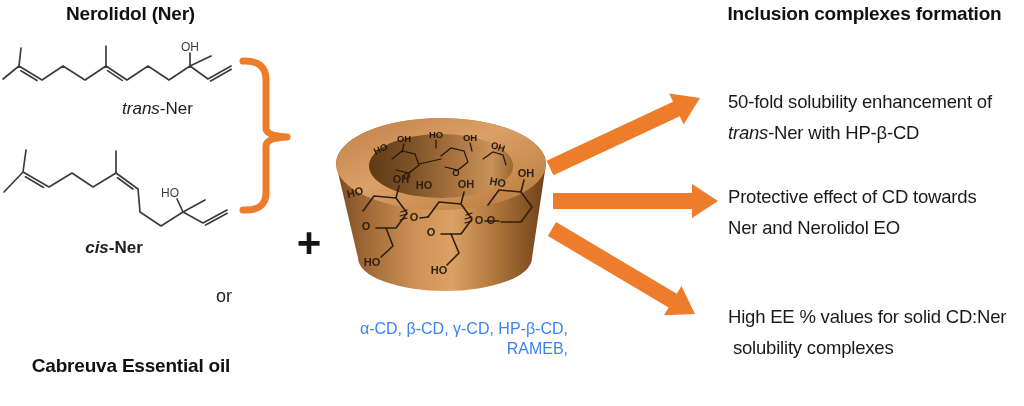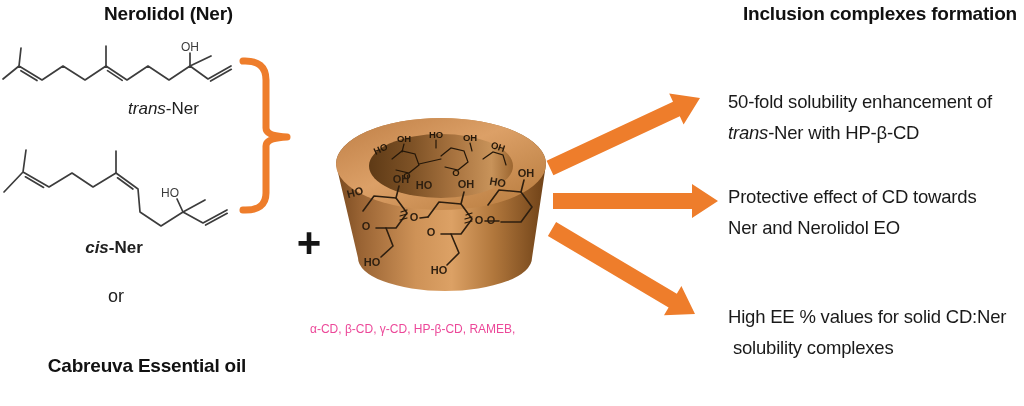--- a/index.html
+++ b/index.html
@@ -2,26 +2,26 @@
 <html><head>
 <meta charset="utf-8">
 <style>
   html,body{margin:0;padding:0;background:#ffffff;}
   .canvas{
     position:relative;width:1024px;height:406px;background:#ffffff;overflow:hidden;
     font-family:"Liberation Sans",sans-serif;color:#1a1a1a;
   }
   .layer{position:absolute;left:0;top:0;width:1024px;height:406px;}
   .txt{position:absolute;}
-  .col-title{font-size:19px;font-weight:bold;text-align:right;letter-spacing:-0.2px;color:#111;}
+  .col-title{font-size:19px;font-weight:bold;text-align:center;letter-spacing:-0.2px;color:#111;}
   .struct-label{font-size:17px;text-align:center;color:#202020;}
-  .or-text{font-size:18px;text-align:center;color:#202020;}
+  .or-text{font-size:18px;text-align:right;color:#202020;}
   .cabreuva{font-size:19px;font-weight:bold;text-align:center;line-height:24px;color:#111;letter-spacing:-0.2px;}
   .plus{font-size:42px;font-weight:600;color:#141414;text-align:center;line-height:44px;}
-  .caption{font-size:12px;text-align:left;line-height:20px;color:#ec4899;}
+  .caption{font-size:16px;text-align:right;line-height:20px;color:#3b82f6;}
   .bullet{font-size:18.5px;line-height:31px;color:#1a1a1a;letter-spacing:-0.2px;}
   .bullet .bl{white-space:pre;}
   svg text{font-family:"Liberation Sans",sans-serif;}
   .atom{font-size:12px;fill:#3c3c3c;}
   .cup-ink{fill:none;stroke:#2e1f10;stroke-width:1.6;stroke-linecap:round;stroke-linejoin:round;}
   .cup-ink-thin{fill:none;stroke:#241709;stroke-width:1.2;stroke-linecap:round;}
   .cup-atom{font-size:11px;font-weight:bold;fill:#2e1f10;}
   .cup-atom-sm{font-size:9.5px;font-weight:bold;fill:#241709;}
   .skel{fill:none;stroke:#3c3c3c;stroke-width:1.7;stroke-linecap:round;stroke-linejoin:round;}
   .brace{fill:none;stroke-width:7;stroke-linecap:round;stroke-linejoin:round;}
@@ -130,27 +130,27 @@
 
     <g>
       <polygon class="accent-fill" points="553.4,175.3 679.8,116.3 683.6,124.4 700,98 669.2,93.6 673,101.8 546.6,160.7" style="fill: rgb(238, 125, 43);"></polygon>
       <polygon class="accent-fill" points="553,209 692,209 692,218 718,201 692,184 692,193 553,193" style="fill: rgb(238, 125, 43);"></polygon>
       <polygon class="accent-fill" points="547.9,235.9 668.6,307.6 664,315.3 695,314 681.4,286.1 676.8,293.8 556.1,222.1" style="fill: rgb(238, 125, 43);"></polygon>
     </g>
   </svg>
 
   <div class="txt col-title" style="left:28px;top:3px;width:205px;">Nerolidol (Ner)</div>
 
-  <div class="txt struct-label" style="left:16px;top:99px;width:235px;padding-left:30px;"><i>trans</i><span>-Ner</span></div>
+  <div class="txt struct-label" style="left:10px;top:99px;width:235px;padding-left:30px;"><i>trans</i><span>-Ner</span></div>
 
   <div class="txt struct-label" style="left:0px;top:238px;width:228px;font-weight:bold;"><i>cis</i><span>-Ner</span></div>
 
   <div class="txt or-text" style="left:0px;top:286px;width:232px;">or</div>
 
-  <div class="txt cabreuva" style="left:0px;top:354px;width:262px;padding-left:16px;">
+  <div class="txt cabreuva" style="left:0px;top:354px;width:262px;">
     <div>Cabreuva Essential oil</div>
   </div>
 
 
   <div class="txt plus" style="left:290px;top:221px;width:38px;">+</div>
 
   <div class="txt caption" style="left:310px;top:319px;width:258px;">
     <div>α-CD, β-CD, γ-CD, HP-β-CD, RAMEB,</div>
   </div>
 

